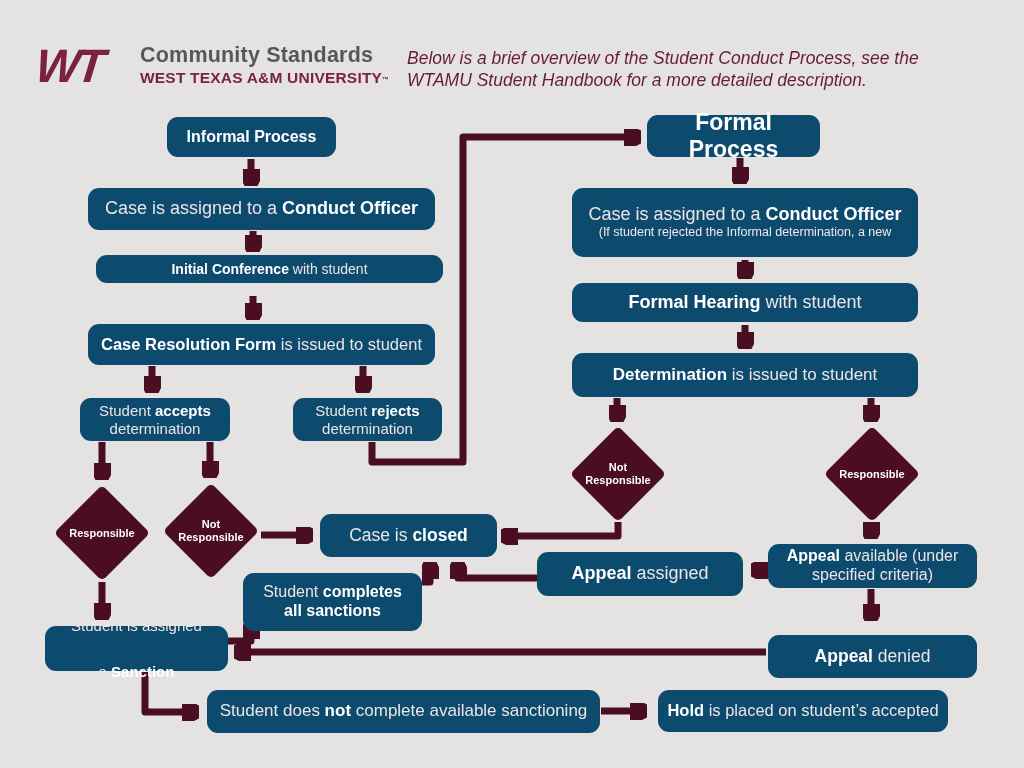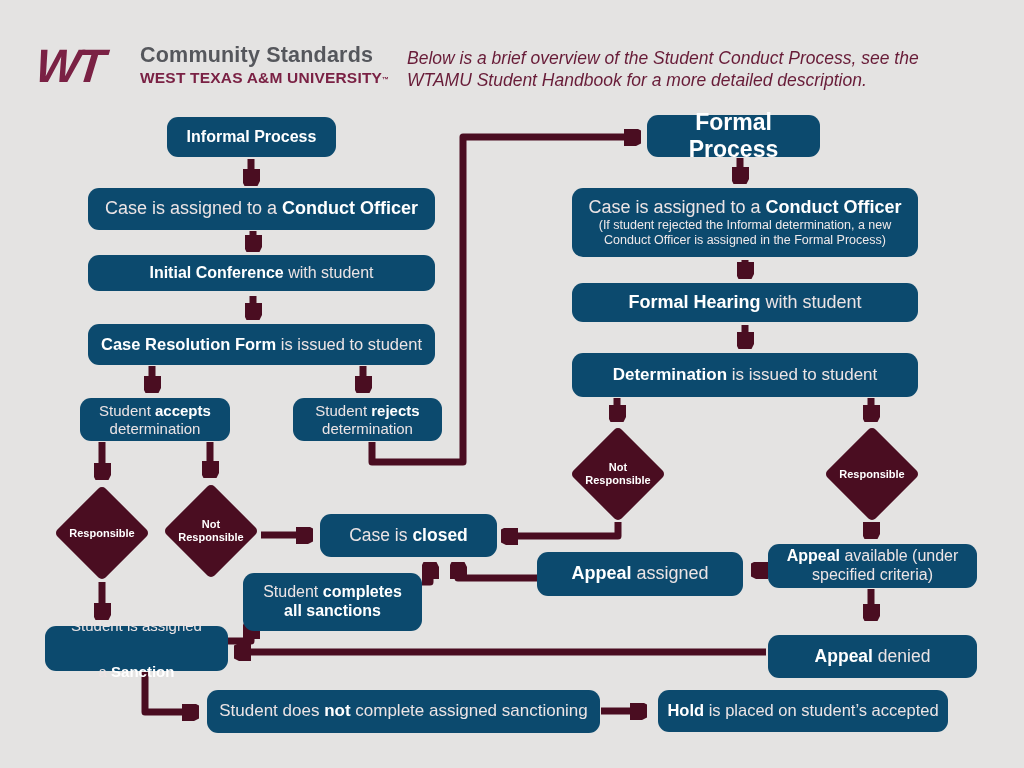--- a/index.html
+++ b/index.html
@@ -103,21 +103,21 @@
   </svg>
 
   <div class="node" style="left:167px;top:117px;width:169px;height:40px;font-size:16px;">
     <div><span class="b">Informal Process</span></div>
   </div>
 
   <div class="node" style="left:88px;top:188px;width:347px;height:42px;font-size:18px;">
     <div><span class="r">Case is assigned to a </span><span class="b">Conduct Officer</span></div>
   </div>
 
-  <div class="node" style="left:88px;top:255px;width:347px;height:36px;font-size:16px;">
+  <div class="node" style="left:96px;top:255px;width:347px;height:28px;font-size:14px;">
     <div><span class="b">Initial Conference</span><span class="r"> with student</span></div>
   </div>
 
   <div class="node" style="left:88px;top:324px;width:347px;height:41px;font-size:16.5px;padding:2px 3px;">
     <div><span class="b">Case Resolution Form</span><span class="r"> is issued to student</span></div>
   </div>
 
   <div class="node" style="left:80px;top:398px;width:150px;height:43px;font-size:15px;">
     <div><span class="r">Student </span><span class="b">accepts</span></div>
     <div><span class="r">determination</span></div>
@@ -162,35 +162,34 @@
   <div class="node" style="left:768px;top:627px;width:209px;height:43px;font-size:17.5px;margin-top:8px;">
     <div><span class="b">Appeal</span><span class="r"> denied</span></div>
   </div>
 
   <div class="node" style="left:45px;top:626px;width:183px;height:45px;font-size:15px;gap:28px;">
     <div><span class="r">Student is assigned</span></div>
     <div><span class="r">a </span><span class="b">Sanction</span></div>
   </div>
 
   <div class="node" style="left:207px;top:690px;width:393px;height:43px;font-size:17px;">
-    <div><span class="r">Student does </span><span class="b">not</span><span class="r"> complete assigned sanctioning</span></div>
+    <div><span class="r">Student does </span><span class="b">not</span><span class="r"> complete available sanctioning</span></div>
   </div>
 
   <div class="node" style="left:658px;top:690px;width:290px;height:42px;font-size:16.5px;">
     <div><span class="b">Hold</span><span class="r"> is placed on student’s accepted</span></div>
   </div>
 
   <div class="node" style="left:647px;top:115px;width:173px;height:42px;font-size:23px;">
     <div><span class="b">Formal Process</span></div>
   </div>
 
   <div class="node" style="left:572px;top:188px;width:346px;height:69px;font-size:18px;">
     <div><span class="r">Case is assigned to a </span><span class="b">Conduct Officer</span></div>
     <div class="sub">(If student rejected the Informal determination, a new</div>
-    <div class="sub">Conduct Officer is assigned in the Formal Process)</div>
   </div>
 
   <div class="node" style="left:572px;top:353px;width:346px;height:44px;font-size:17px;">
     <div><span class="b">Determination</span><span class="r"> is issued to student</span></div>
   </div>
 
   <div class="node" style="left:572px;top:283px;width:346px;height:39px;font-size:18px;">
     <div><span class="b">Formal Hearing</span><span class="r"> with student</span></div>
   </div>
 

